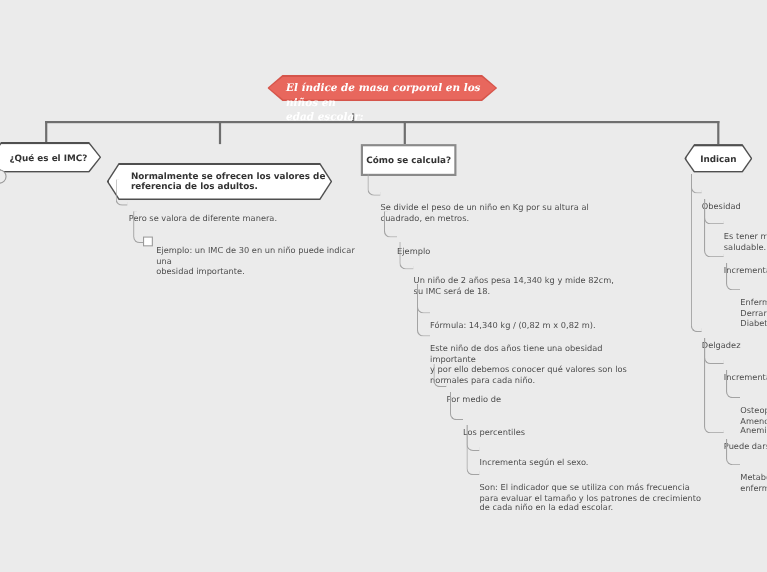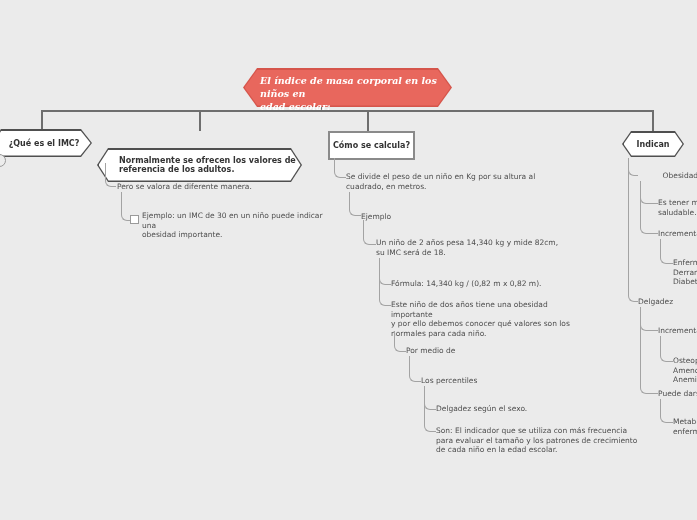--- a/index.html
+++ b/index.html
@@ -32,38 +32,38 @@
     display:flex;align-items:center;justify-content:center;
     font-size:8px;font-weight:bold;color:#333;}
   
   .rail{position:absolute;height:0;border-top:2px solid #6e6e6e;}
   .stub{position:absolute;width:0;border-left:2px solid #6e6e6e;}
   
   .elbow{position:absolute;border-left:1px solid #a3a3a3;border-bottom:1px solid #a3a3a3;
     border-bottom-left-radius:6px;}
   
   .titem{position:absolute;font-size:7.5px;line-height:9.5px;color:#4e4e4e;
-    white-space:pre-line;cursor:default;}
+    white-space:pre-line;cursor:default;margin-top:12px;}
   
   .cbox{position:absolute;width:7px;height:7px;background:#fff;border:1px solid #9a9a9a;}
   
   .edge-circle{position:absolute;width:11px;height:11px;border-radius:50%;
     background:#ededed;border:1px solid #9a9a9a;}
 </style>
 </head>
 <body>
 
 <div class="stub" style="left:320px;top:103px;height:8px;"></div>
 <div class="rail" style="left:41px;top:110px;width:613px;"></div>
 <div class="stub" style="left:41px;top:110px;height:21px;"></div>
 <div class="stub" style="left:199px;top:110px;height:21px;"></div>
 <div class="stub" style="left:367px;top:110px;height:21px;"></div>
 <div class="stub" style="left:652px;top:110px;height:21px;"></div>
 
-<div class="hexwrap" style="left:243px;top:68px;width:209px;height:39px;">
+<div class="hexwrap" style="left:243px;top:68px;width:209px;height:24px;">
   <div class="hex-border root-border"></div>
   <div class="hex-fill root-fill"></div>
   <div class="root-label">El índice de masa corporal en los niños  en
 edad escolar:</div>
 </div>
 
 <div class="hexwrap" style="left:-10px;top:129px;width:102px;height:28px;">
   <div class="hex-border"></div>
   <div class="hex-fill"></div>
   <div class="hex-label" style="padding-left:6px;">¿Qué es el IMC?</div>
@@ -108,35 +108,35 @@
 y por ello debemos conocer qué valores son los
 normales para cada niño.</div>
 
 <div class="elbow" style="left:394px;top:331px;width:11px;height:20px;"></div>
 <div class="titem" style="left:406px;top:346px;width:100px;">Por medio de</div>
 
 <div class="elbow" style="left:409px;top:356px;width:11px;height:25px;"></div>
 <div class="titem" style="left:421px;top:376px;width:100px;">Los percentiles</div>
 
 <div class="elbow" style="left:424px;top:386px;width:11px;height:23px;"></div>
-<div class="titem" style="left:436px;top:404px;width:160px;">Delgadez según el sexo.</div>
+<div class="titem" style="left:436px;top:404px;width:160px;">Incrementa según el sexo.</div>
 
 <div class="elbow" style="left:424px;top:386px;width:11px;height:45px;"></div>
 <div class="titem" style="left:436px;top:426px;width:220px;">Son: El indicador que se utiliza con más frecuencia
 para evaluar el tamaño y los patrones de crecimiento
 de cada niño en la edad escolar.</div>
 
 <div class="hexwrap" style="left:622px;top:131px;width:62px;height:26px;">
   <div class="hex-border" style="clip-path:polygon(9px 0,calc(100% - 9px) 0,100% 50%,calc(100% - 9px) 100%,9px 100%,0 50%);"></div>
   <div class="hex-fill" style="clip-path:polygon(8px 0,calc(100% - 8px) 0,100% 50%,calc(100% - 8px) 100%,8px 100%,0 50%);"></div>
   <div class="hex-label">Indican</div>
 </div>
 
 <div class="elbow" style="left:628px;top:158px;width:9px;height:17px;"></div>
-<div class="titem" style="left:638px;top:171px;width:60px;text-align:right;">Obesidad</div>
+<div class="titem" style="left:638px;top:171px;width:60px;">Obesidad</div>
 
 <div class="elbow" style="left:628px;top:158px;width:9px;height:143px;"></div>
 <div class="titem" style="left:638px;top:297px;width:60px;">Delgadez</div>
 
 <div class="elbow" style="left:640px;top:181px;width:17px;height:22px;"></div>
 <div class="titem" style="left:658px;top:198px;width:60px;">Es tener má
 saludable.</div>
 
 <div class="elbow" style="left:640px;top:181px;width:17px;height:52px;"></div>
 <div class="titem" style="left:658px;top:229px;width:60px;">Incrementa</div>

